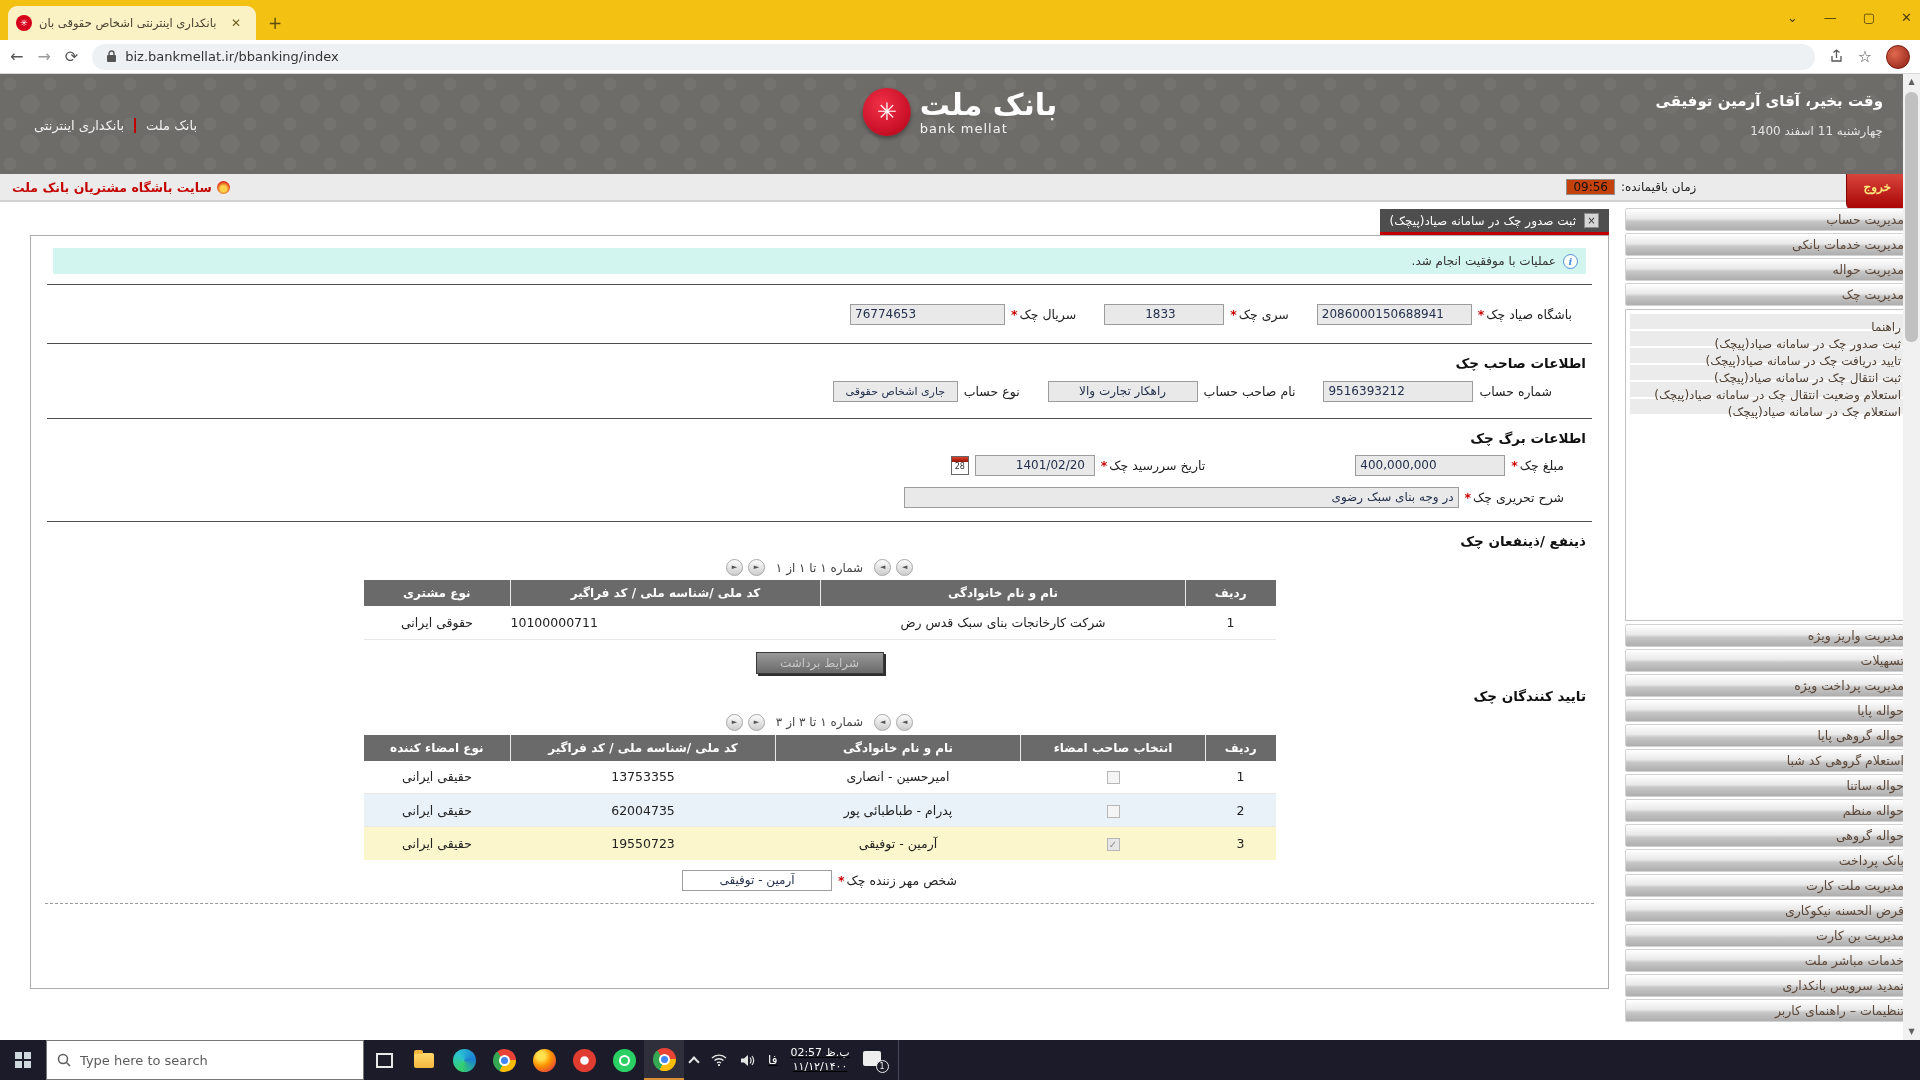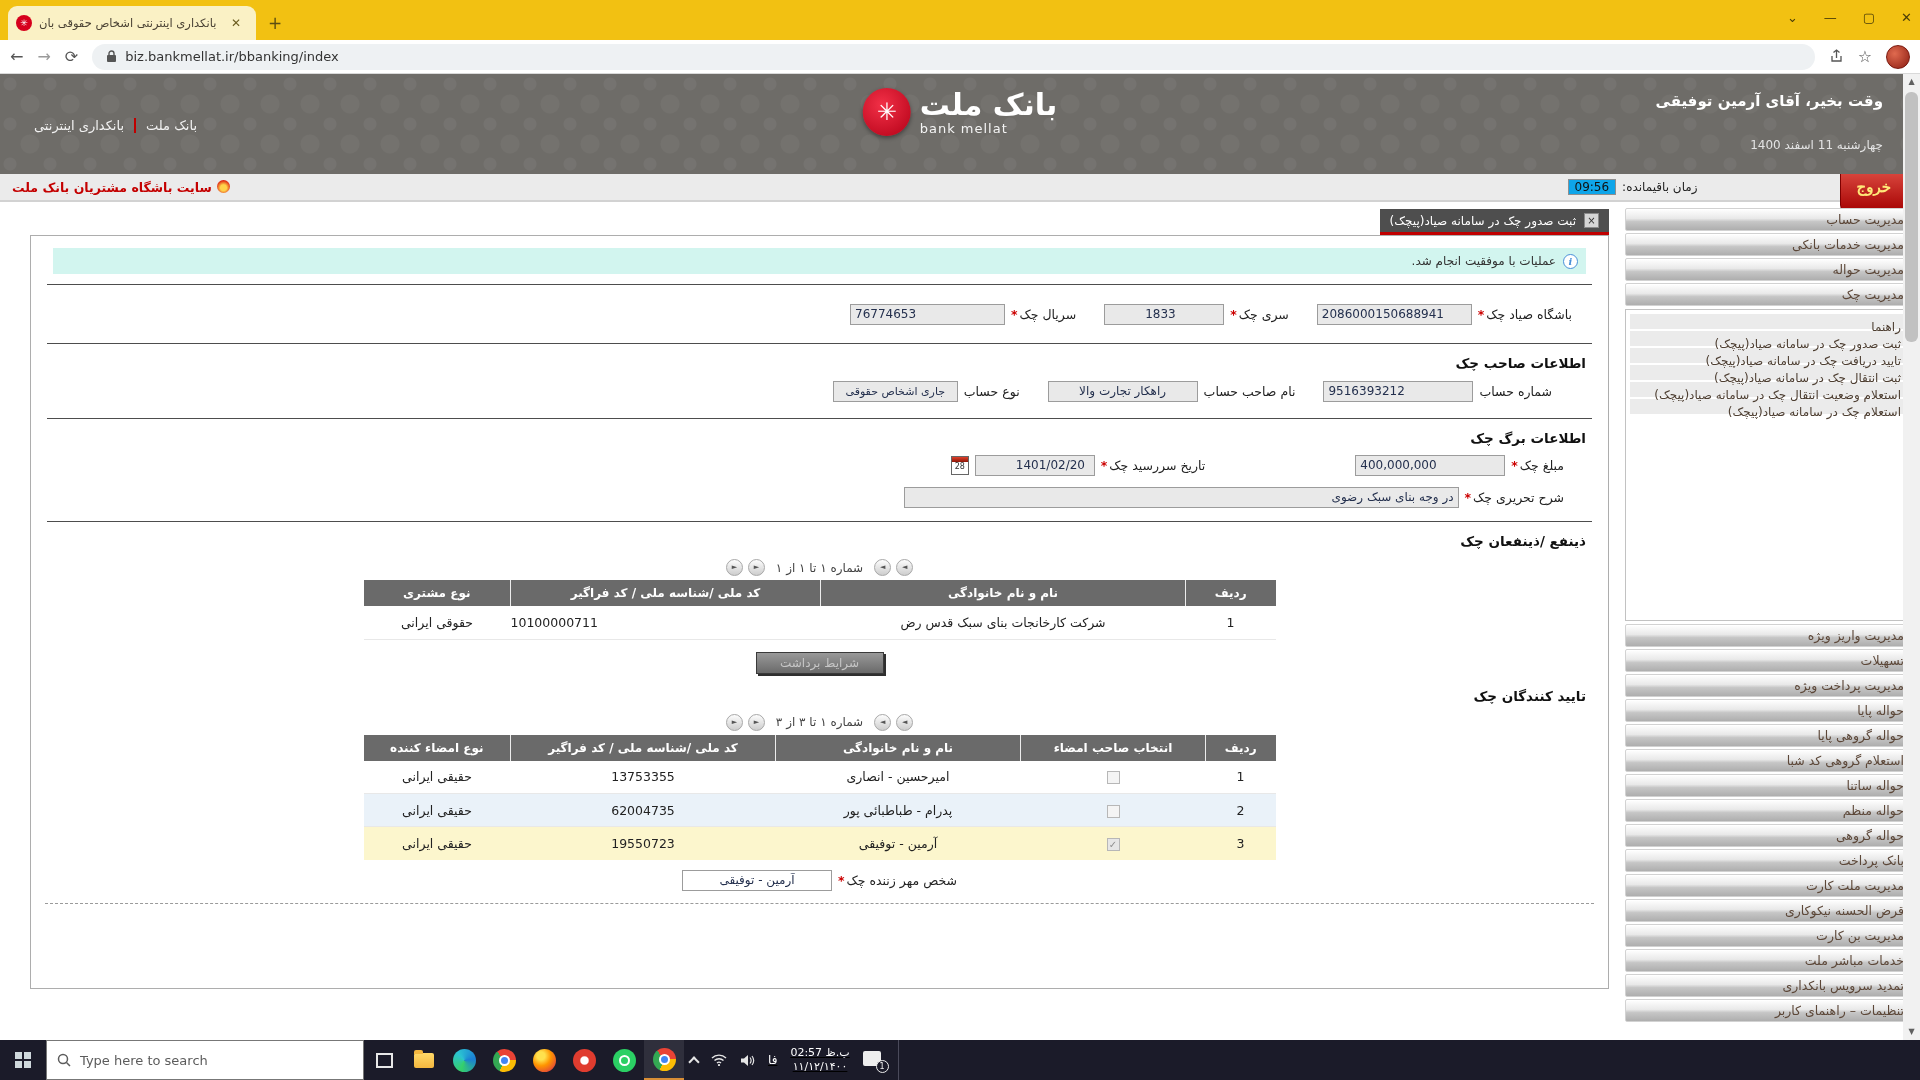--- a/index.html
+++ b/index.html
@@ -28,35 +28,35 @@
   .avatar { width:24px; height:24px; border-radius:50%; background:radial-gradient(circle at 35% 35%,#e06a4f,#8c1d12); border:1px solid #7a1a10; }
 
   
   .site { direction:rtl; }
   .site-header { height:100px; background:#6e6c68; position:relative; color:#fff;
     background-image:radial-gradient(circle at 10px 10px, rgba(255,255,255,.05) 6px, transparent 7px),
                      radial-gradient(circle at 30px 30px, rgba(255,255,255,.04) 9px, transparent 10px);
     background-size:40px 40px; }
   .greet { position:absolute; right:37px; top:18px; text-align:right; }
   .greet-line { font-size:15px; font-weight:bold; }
-  .greet-date { font-size:12px; color:#e3e3e3; margin-top:28px; }
+  .greet-date { font-size:12px; color:#e3e3e3; margin-top:14px; }
   .brand-left { position:absolute; left:34px; top:44px; display:flex; align-items:center; gap:10px; direction:rtl; font-size:13px; color:#f2f2f2; }
   .brand-div { width:2px; height:15px; background:#c00000; }
   .logo { position:absolute; left:50%; top:14px; transform:translateX(-50%); display:flex; direction:ltr; align-items:center; gap:9px; }
   .emblem { width:48px; height:48px; border-radius:50%; background:radial-gradient(circle at 40% 35%,#f23047,#b30016);
     box-shadow:0 2px 4px rgba(0,0,0,.4); color:#fff; font-size:24px; text-align:center; line-height:48px; }
   .logo-fa { font-size:30px; font-weight:bold; color:#fff; line-height:32px; }
   .logo-en { font-size:13px; color:#f4f4f4; letter-spacing:1px; }
 
   .statusbar { height:28px; background:#ebebeb; border-bottom:2px solid #d2d2d2; display:flex; align-items:center; padding:0 12px; }
   .logout-btn { background:linear-gradient(#e85a4f,#a40000); border:1px solid #7e0000; border-radius:9px;
-    color:#ffe879; font-size:15px; font-weight:bold; padding:17px 16px; }
+    color:#ffe879; font-size:12px; font-weight:bold; padding:17px 16px;margin-left:8px; }
   .timer-group { display:flex; align-items:center; gap:6px; margin-right:142px; font-size:12px; color:#222; }
-  .timer-box { background:#0ea5e9; border:1px solid #8f8f8f; padding:0 6px; font-size:12px; color:#111; direction:ltr; }
-  .club { margin-right:auto; display:flex; gap:5px; }
+  .timer-box { background:#c2410c; border:1px solid #8f8f8f; padding:0 6px; font-size:12px; color:#111; direction:ltr; }
+  .club { margin-right:auto; display:flex; align-items:center; gap:5px; }
   .club-txt { color:#c40000; font-size:12.5px; font-weight:bold; }
   .flame { width:13px; height:13px; border-radius:50%; background:radial-gradient(circle at 50% 60%,#ffd24a 0 30%,#e02a12 70%); }
 
   .page-area { display:flex; height:838px; }
 
   
   .sidebar { width:305px; padding:6px 5px 0 10px; overflow:hidden; }
   .side-btn { height:23px; line-height:21px; margin-bottom:2px; border:1px solid #d2d2d2; border-radius:2px;
     background:linear-gradient(#ffffff,#e9e9e9 45%,#c6c6c6 60%,#aeaeae);
     color:#5c4738; font-size:12.5px; padding-right:10px; text-align:right; cursor:pointer;

